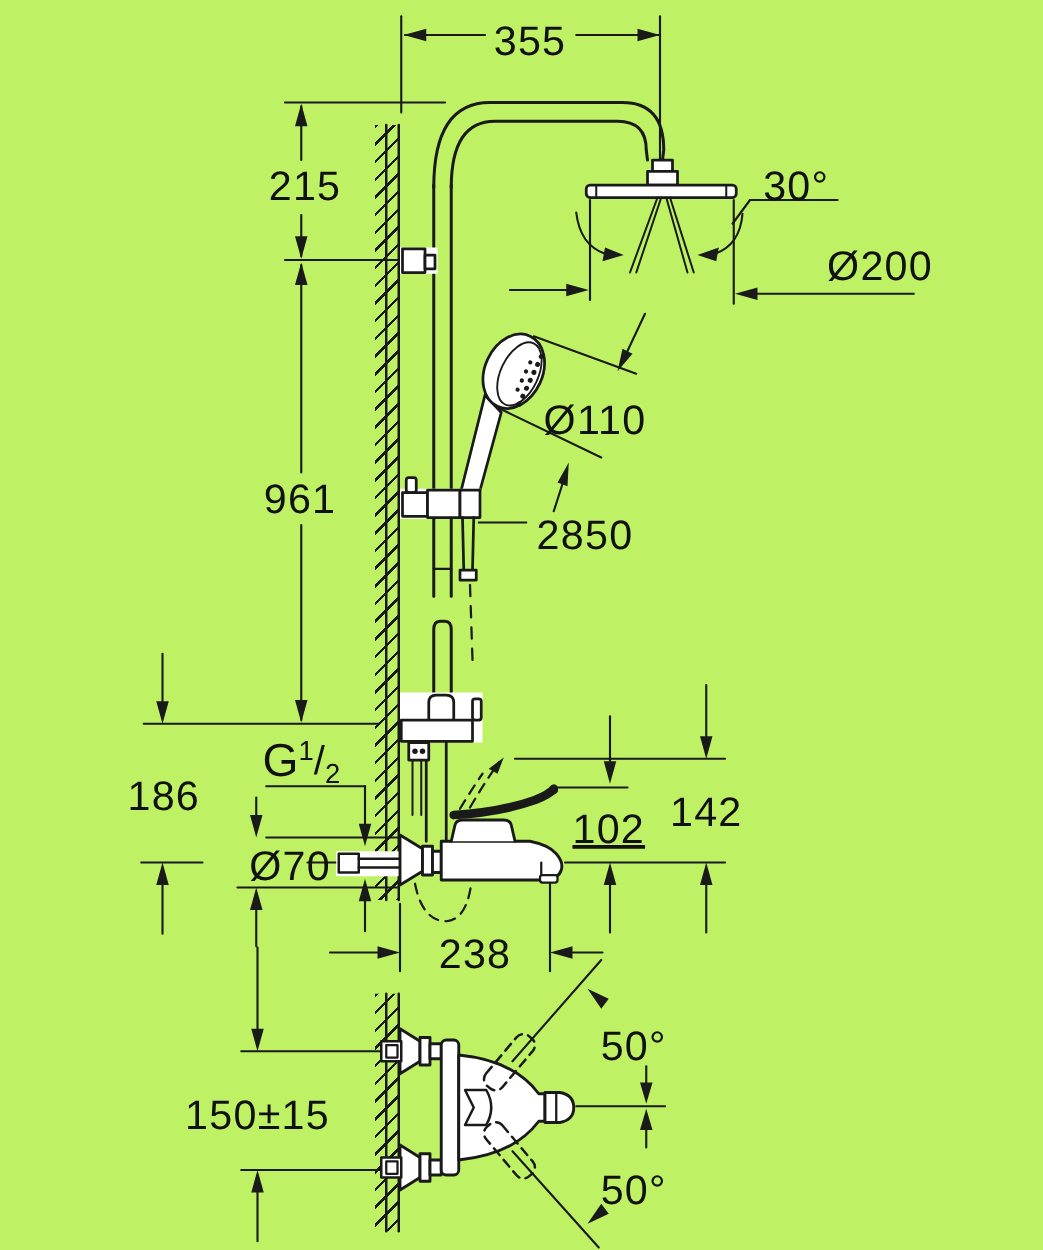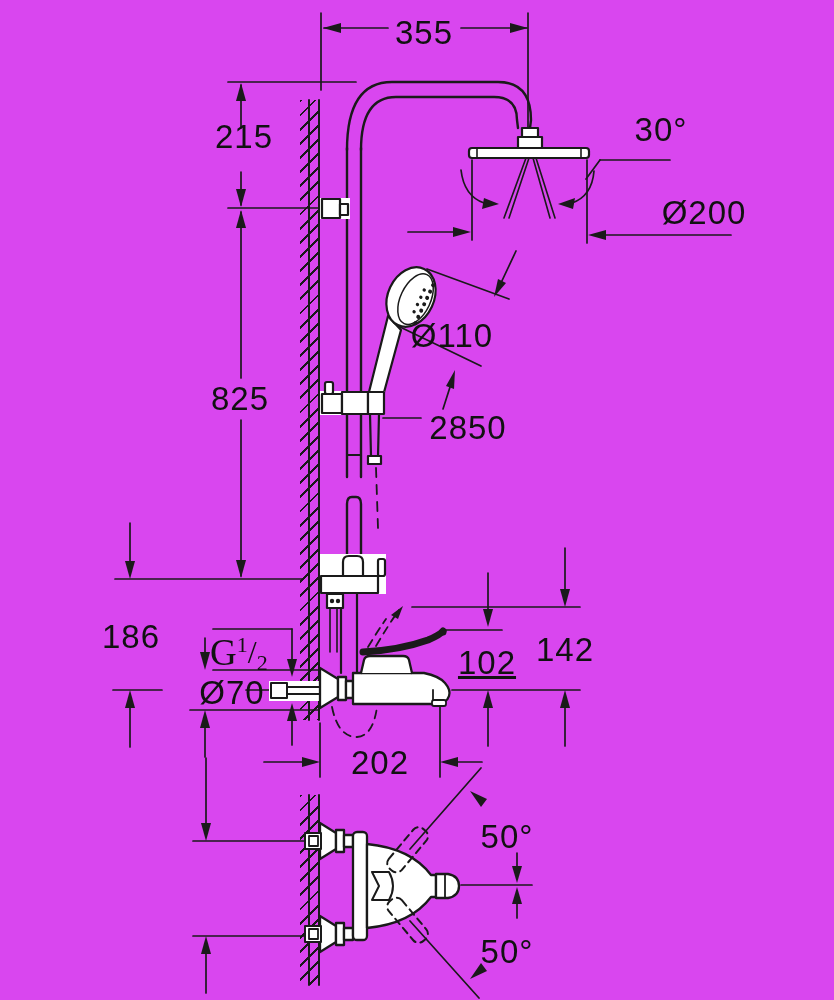--- a/index.html
+++ b/index.html
@@ -1,23 +1,23 @@
 <!DOCTYPE html>
 <html><head>
 <meta charset="utf-8">
 <style>
   html,body{margin:0;padding:0;background:#fff;}
-  #page{position:relative;width:834px;height:1000px;background:#d946ef;overflow:hidden;
+  #page{position:relative;width:834px;height:1000px;background:#bef264;overflow:hidden;
         font-family:"Liberation Sans",sans-serif;color:#111;}
   .hatch{position:absolute;width:19px;
          background:repeating-linear-gradient(135deg,#1a1a1a 0 2px,transparent 2px 10px);}
   svg{position:absolute;left:0;top:0;}
   .dim{position:absolute;transform:translateX(-50%);
        font:33px/1 "Liberation Sans",sans-serif;letter-spacing:1px;white-space:nowrap;color:#111;}
-  .gfrac{position:absolute;white-space:nowrap;color:#111;font-family:Liberation Serif, serif;margin-top:44px;}
+  .gfrac{position:absolute;white-space:nowrap;color:#111;font-family:Liberation Sans, sans-serif;}
   .gfrac .g{font-size:37px;line-height:1;}
   .gfrac .sup{font-size:22px;position:relative;top:-13px;}
   .gfrac .slash{font-size:32px;position:relative;top:-2px;}
   .gfrac .sub{font-size:22px;position:relative;top:5px;}
 </style>
 </head>
 <body>
 
 <div id="page">
 
@@ -293,29 +293,30 @@
       <line x1="445" y1="875" x2="445" y2="897" stroke-width="1.8"></line>
       <path d="M372,872 L389,872 Q397,886 389,900 L372,900 L379,886 Z" fill="#fff" stroke-width="2"></path>
       <g stroke-width="2" stroke-dasharray="7,5">
         <rect x="20" y="-8.5" width="52" height="17" rx="7" transform="translate(378,885) rotate(-50)"></rect>
         <rect x="20" y="-8.5" width="52" height="17" rx="7" transform="translate(378,885) rotate(50)"></rect>
       </g>
     </g>
   </svg>
 
   <div class="dim" style="left:424px;top:16px;">355</div>
-  <div class="dim" style="left:244px;top:120px;">215</div>
-  <div class="dim" style="left:637px;top:113px;margin-left:24px;">30°</div>
+  <div class="dim" style="left:244px;top:132px;">215</div>
+  <div class="dim" style="left:637px;top:132px;">30°</div>
   <div class="dim" style="left:668px;top:196px;margin-left:36px;">Ø200</div>
-  <div class="dim" style="left:452px;top:319px;">Ø110</div>
-  <div class="dim" style="left:240px;top:382px;">825</div>
+  <div class="dim" style="left:476px;top:319px;">Ø110</div>
+  <div class="dim" style="left:240px;top:382px;">961</div>
   <div class="dim" style="left:468px;top:411px;">2850</div>
   <div class="gfrac" style="left:210px;top:590px;">
     <span class="g">G</span><span class="sup">1</span><span class="slash">/</span><span class="sub">2</span>
   </div>
   <div class="dim" style="left:131px;top:620px;">186</div>
   <div class="dim" style="left:565px;top:633px;text-align:right;">142</div>
   <div class="dim" style="left:487px;top:646px;text-decoration:underline;">102</div>
   <div class="dim" style="left:192px;top:676px;margin-left:40px;">Ø70</div>
-  <div class="dim" style="left:380px;top:746px;">202</div>
+  <div class="dim" style="left:380px;top:746px;">238</div>
   <div class="dim" style="left:507px;top:820px;">50°</div>
+  <div class="dim" style="left:206px;top:875px;">150±15</div>
   <div class="dim" style="left:507px;top:935px;">50°</div>
 </div>
 
 </body></html>

